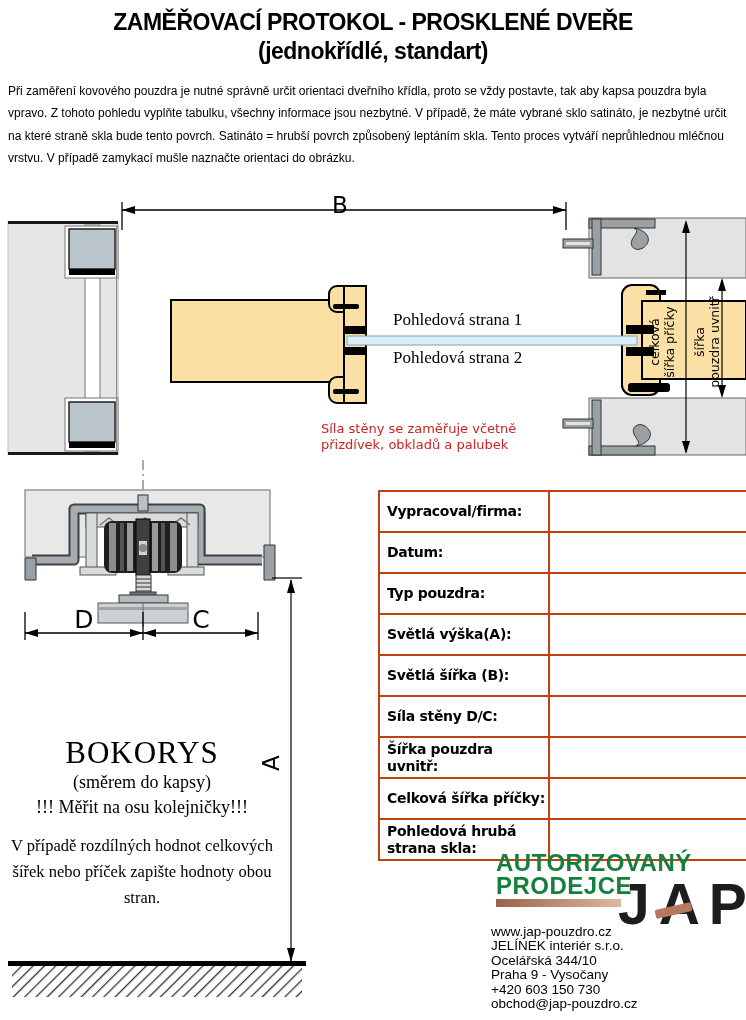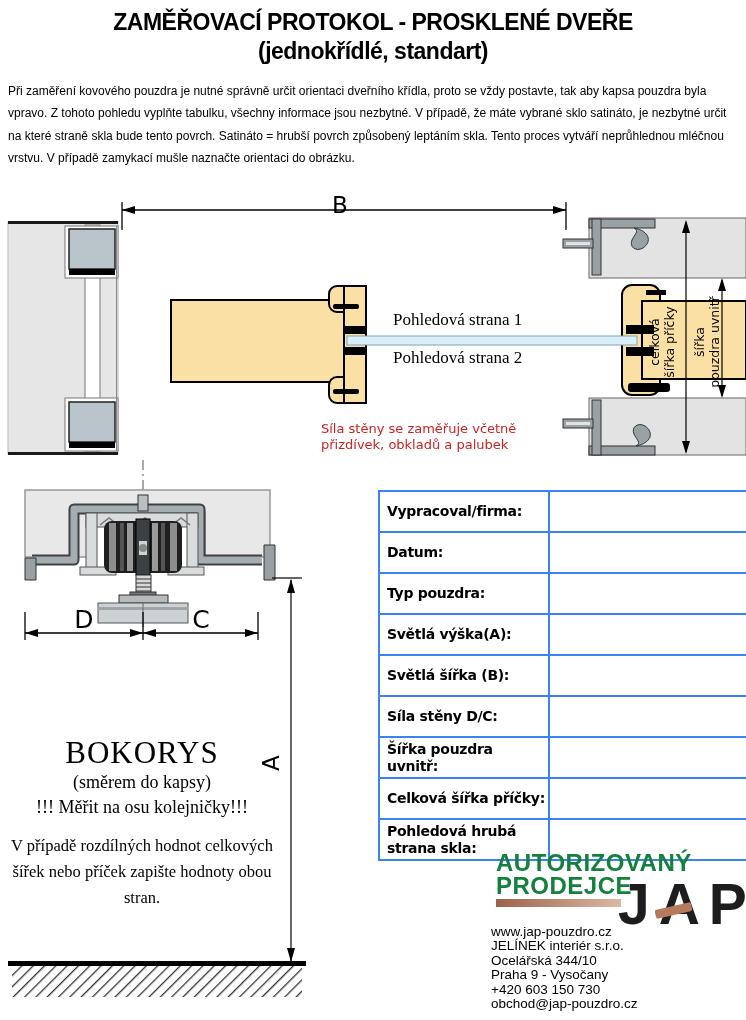--- a/index.html
+++ b/index.html
@@ -14,21 +14,21 @@
   .red-note{font-family:"DejaVu Sans",sans-serif;font-size:13px;line-height:16px;color:#cc2222;margin-left:24px;}
   .rot{transform:rotate(-90deg);text-align:center;font-family:"DejaVu Sans",sans-serif;
        font-size:12.5px;line-height:15px;}
   .rot-a{transform:rotate(-90deg);text-align:center;font-family:"DejaVu Sans",sans-serif;font-size:23px;}
   .bok{left:2px;top:736px;width:280px;text-align:center;font-family:Liberation Serif, serif;}
   .bok-h{font-size:31px;line-height:34px;letter-spacing:1px;}
   .bok-s{font-size:18px;line-height:25px;text-align:center;}
   .bok-note{margin-top:13px;font-size:16.5px;line-height:26px;}
   table.form{position:absolute;left:378px;top:490px;width:357px;border-collapse:collapse;
              table-layout:fixed;font-family:"DejaVu Sans",sans-serif;}
-  table.form td{border:2px solid #3b82f6;height:35px;vertical-align:middle;}
+  table.form td{border:2px solid #c2410c;height:35px;vertical-align:middle;}
   td.flabel{width:158px;font-weight:bold;font-size:14px;letter-spacing:-0.3px;
             line-height:17px;padding:2px 3px 2px 7px;}
   td.fvalue{width:195px;}
   .badge{color:#15803d;font-weight:bold;font-size:24px;line-height:23px;letter-spacing:0.5px;}
   .badge-bar{left:496px;top:899px;width:125px;height:8px;
              background:linear-gradient(90deg,#9c6249,#dcb9a3);}
   .jap{left:618px;top:876px;font-size:57px;font-weight:bold;letter-spacing:9px;
        color:#1d1d20;line-height:57px;}
   .ribbon{left:655px;top:906px;width:37px;height:9px;background:#b5795c;
           transform:rotate(-13deg);border-radius:2px;}

